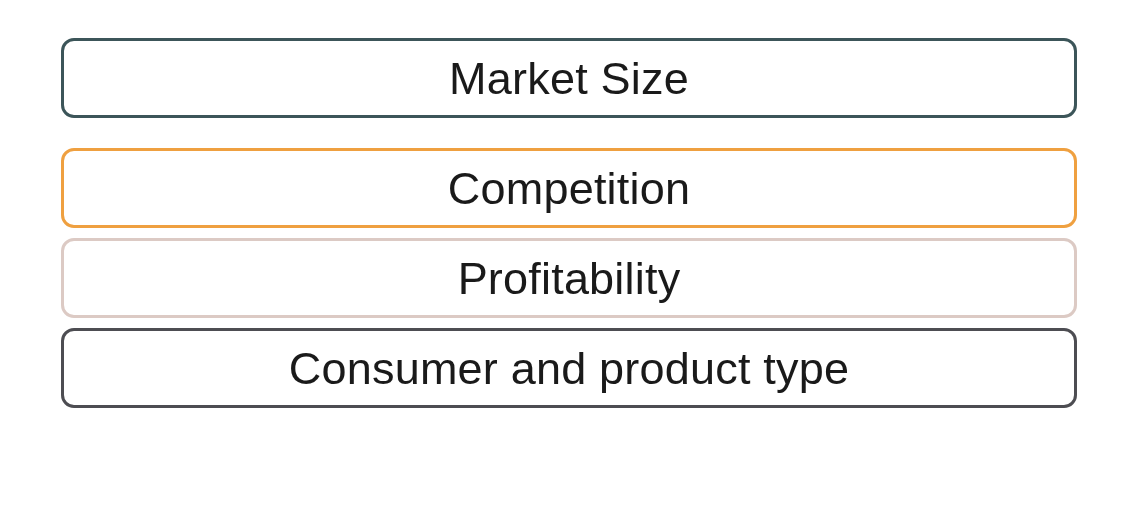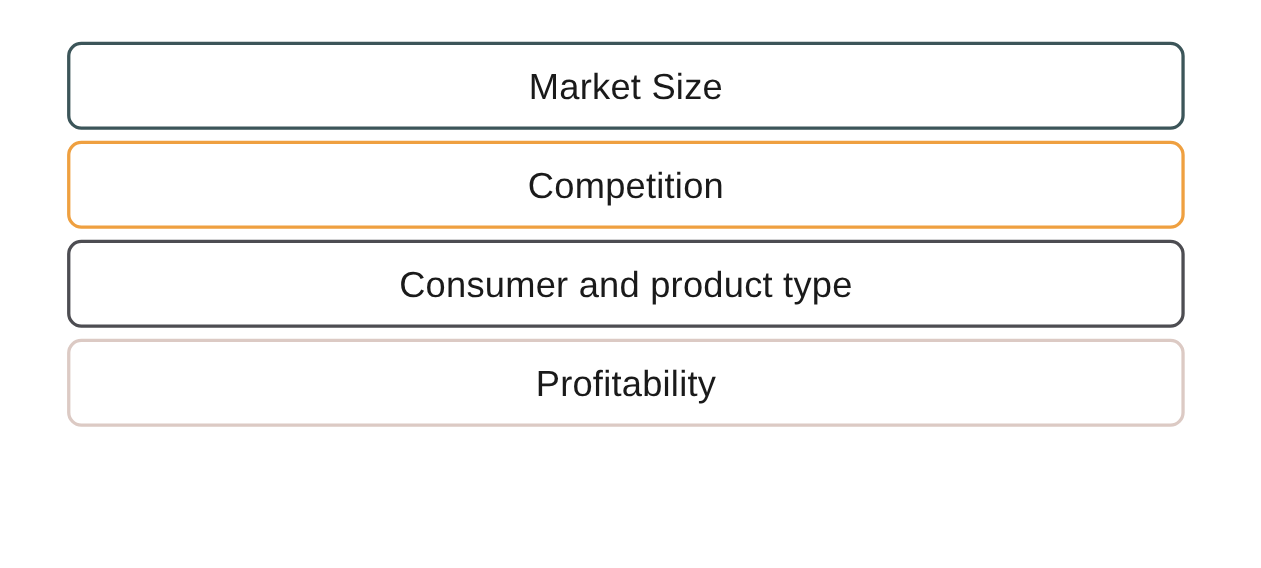--- a/index.html
+++ b/index.html
@@ -42,45 +42,45 @@
     border-width: 3px;
     border-radius: 13px;
     display: flex;
     align-items: center;
     justify-content: center;
     text-align: center;
   }
 
   .criteria-label {
     font-family: "Liberation Sans", sans-serif;
-    font-size: 33px;
+    font-size: 45px;
     font-weight: 300;
     letter-spacing: 0.2px;
     color: #1A1A1A;
     line-height: 1;
     white-space: nowrap;
   }
 </style>
 </head>
 <body style="background: rgb(255, 255, 255);">
 
 <div id="diagram" style="background: rgb(255, 255, 255);">
   <div class="criteria-list">
 
     <div class="criteria-box" style="border-color: rgb(60, 85, 89);">
       <span class="criteria-label" style="color: rgb(26, 26, 26);">Market Size</span>
     </div>
 
 
-    <div class="criteria-box" style="border-color: rgb(239, 160, 64);">
+    <div class="criteria-box" style="border-color: rgb(239, 160, 64); margin-top: 20px;">
       <span class="criteria-label" style="color: rgb(26, 26, 26);">Competition</span>
+    </div>
+
+    <div class="criteria-box" style="border-color: rgb(220, 202, 196);">
+      <span class="criteria-label" style="color: rgb(26, 26, 26);">Profitability</span>
     </div>
 
     <div class="criteria-box" style="border-color: rgb(77, 77, 82);">
       <span class="criteria-label" style="color: rgb(26, 26, 26);">Consumer and product type</span>
     </div>
 
-    <div class="criteria-box" style="border-color: rgb(220, 202, 196);">
-      <span class="criteria-label" style="color: rgb(26, 26, 26);">Profitability</span>
-    </div>
-
   </div>
 </div>
 
 </body></html>

